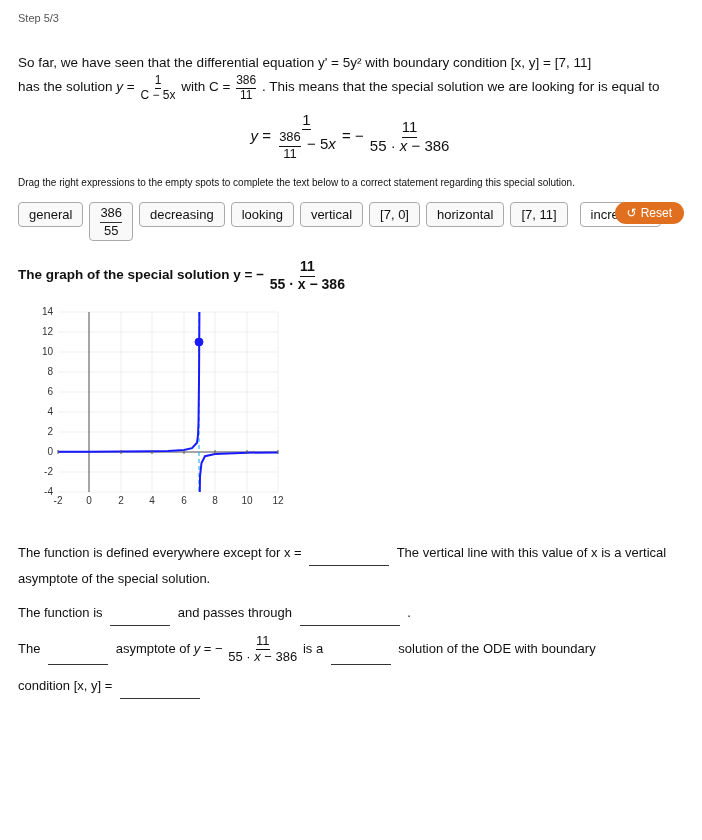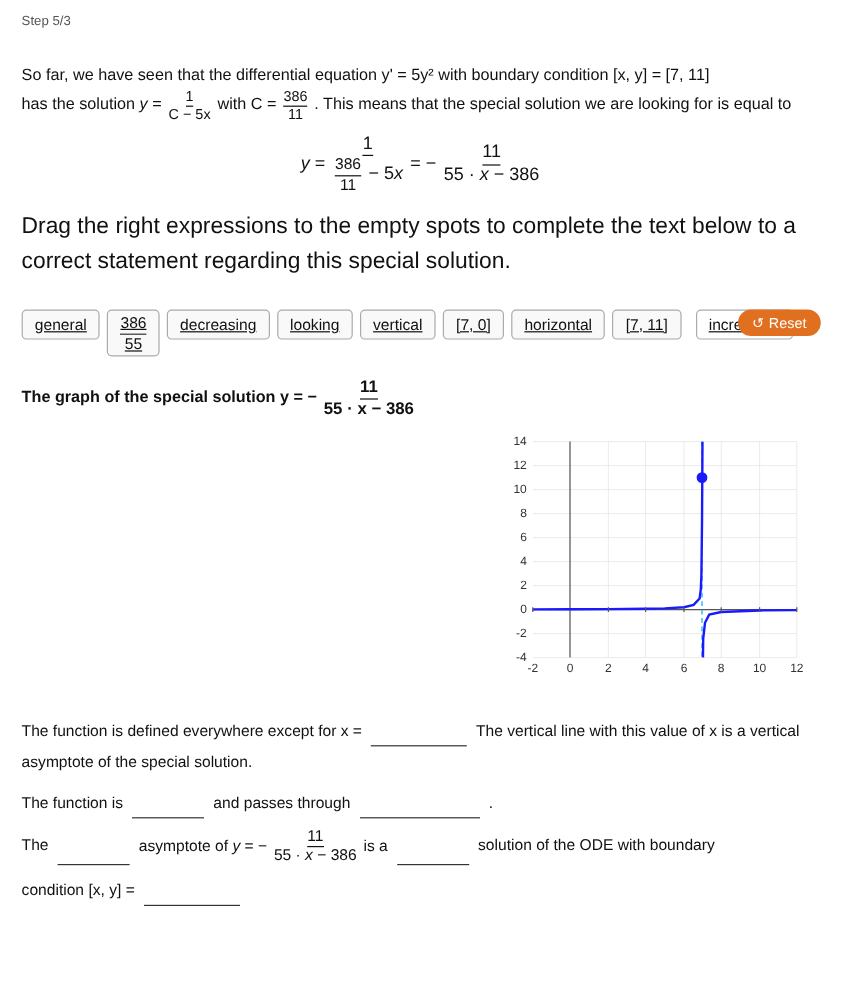--- a/index.html
+++ b/index.html
@@ -22,23 +22,23 @@
       line-height: 1.6;
       margin-bottom: 8px;
       margin-top: 28px;
     }
     .math-block {
       text-align: center;
       margin: 10px 0 14px;
       font-size: 15px;
     }
     .drag-instruction {
-      font-size: 19px;
+      font-size: 10px;
       line-height: 1.5;
-      margin-bottom: 26px;
+      margin-bottom: 12px;
     }
     .token-area {
       display: flex;
       flex-wrap: wrap;
       gap: 6px;
       margin-bottom: 18px;
       position: relative;
       align-items: flex-start;
     }
     .reset-btn {
@@ -56,21 +56,20 @@
       align-items: center;
       gap: 4px;
     }
     .token {
       border: 1px solid #aaa;
       border-radius: 4px;
       padding: 4px 10px;
       font-size: 13px;
       background: #f9f9f9;
       cursor: grab;
-      text-decoration: underline;
     }
     .token.fraction-token {
       display: inline-flex;
       flex-direction: column;
       align-items: center;
       line-height: 1.2;
       padding: 2px 10px;
     }
     .token.fraction-token .frac-num {
       border-bottom: 1px solid #333;
@@ -79,21 +78,21 @@
     }
     .token.fraction-token .frac-den {
       font-size: 13px;
     }
     .token.increasing {
       background: #fff;
       border: 1px solid #aaa;
     }
     .graph-container {
       display: flex;
-      justify-content: flex-end;
+      justify-content: flex-start;
       margin: 10px 0 18px;
     }
     svg.graph {
       overflow: visible;
     }
     .fill-blank {
       display: inline-block;
       border-bottom: 1px solid #333;
       min-width: 80px;
       height: 18px;

